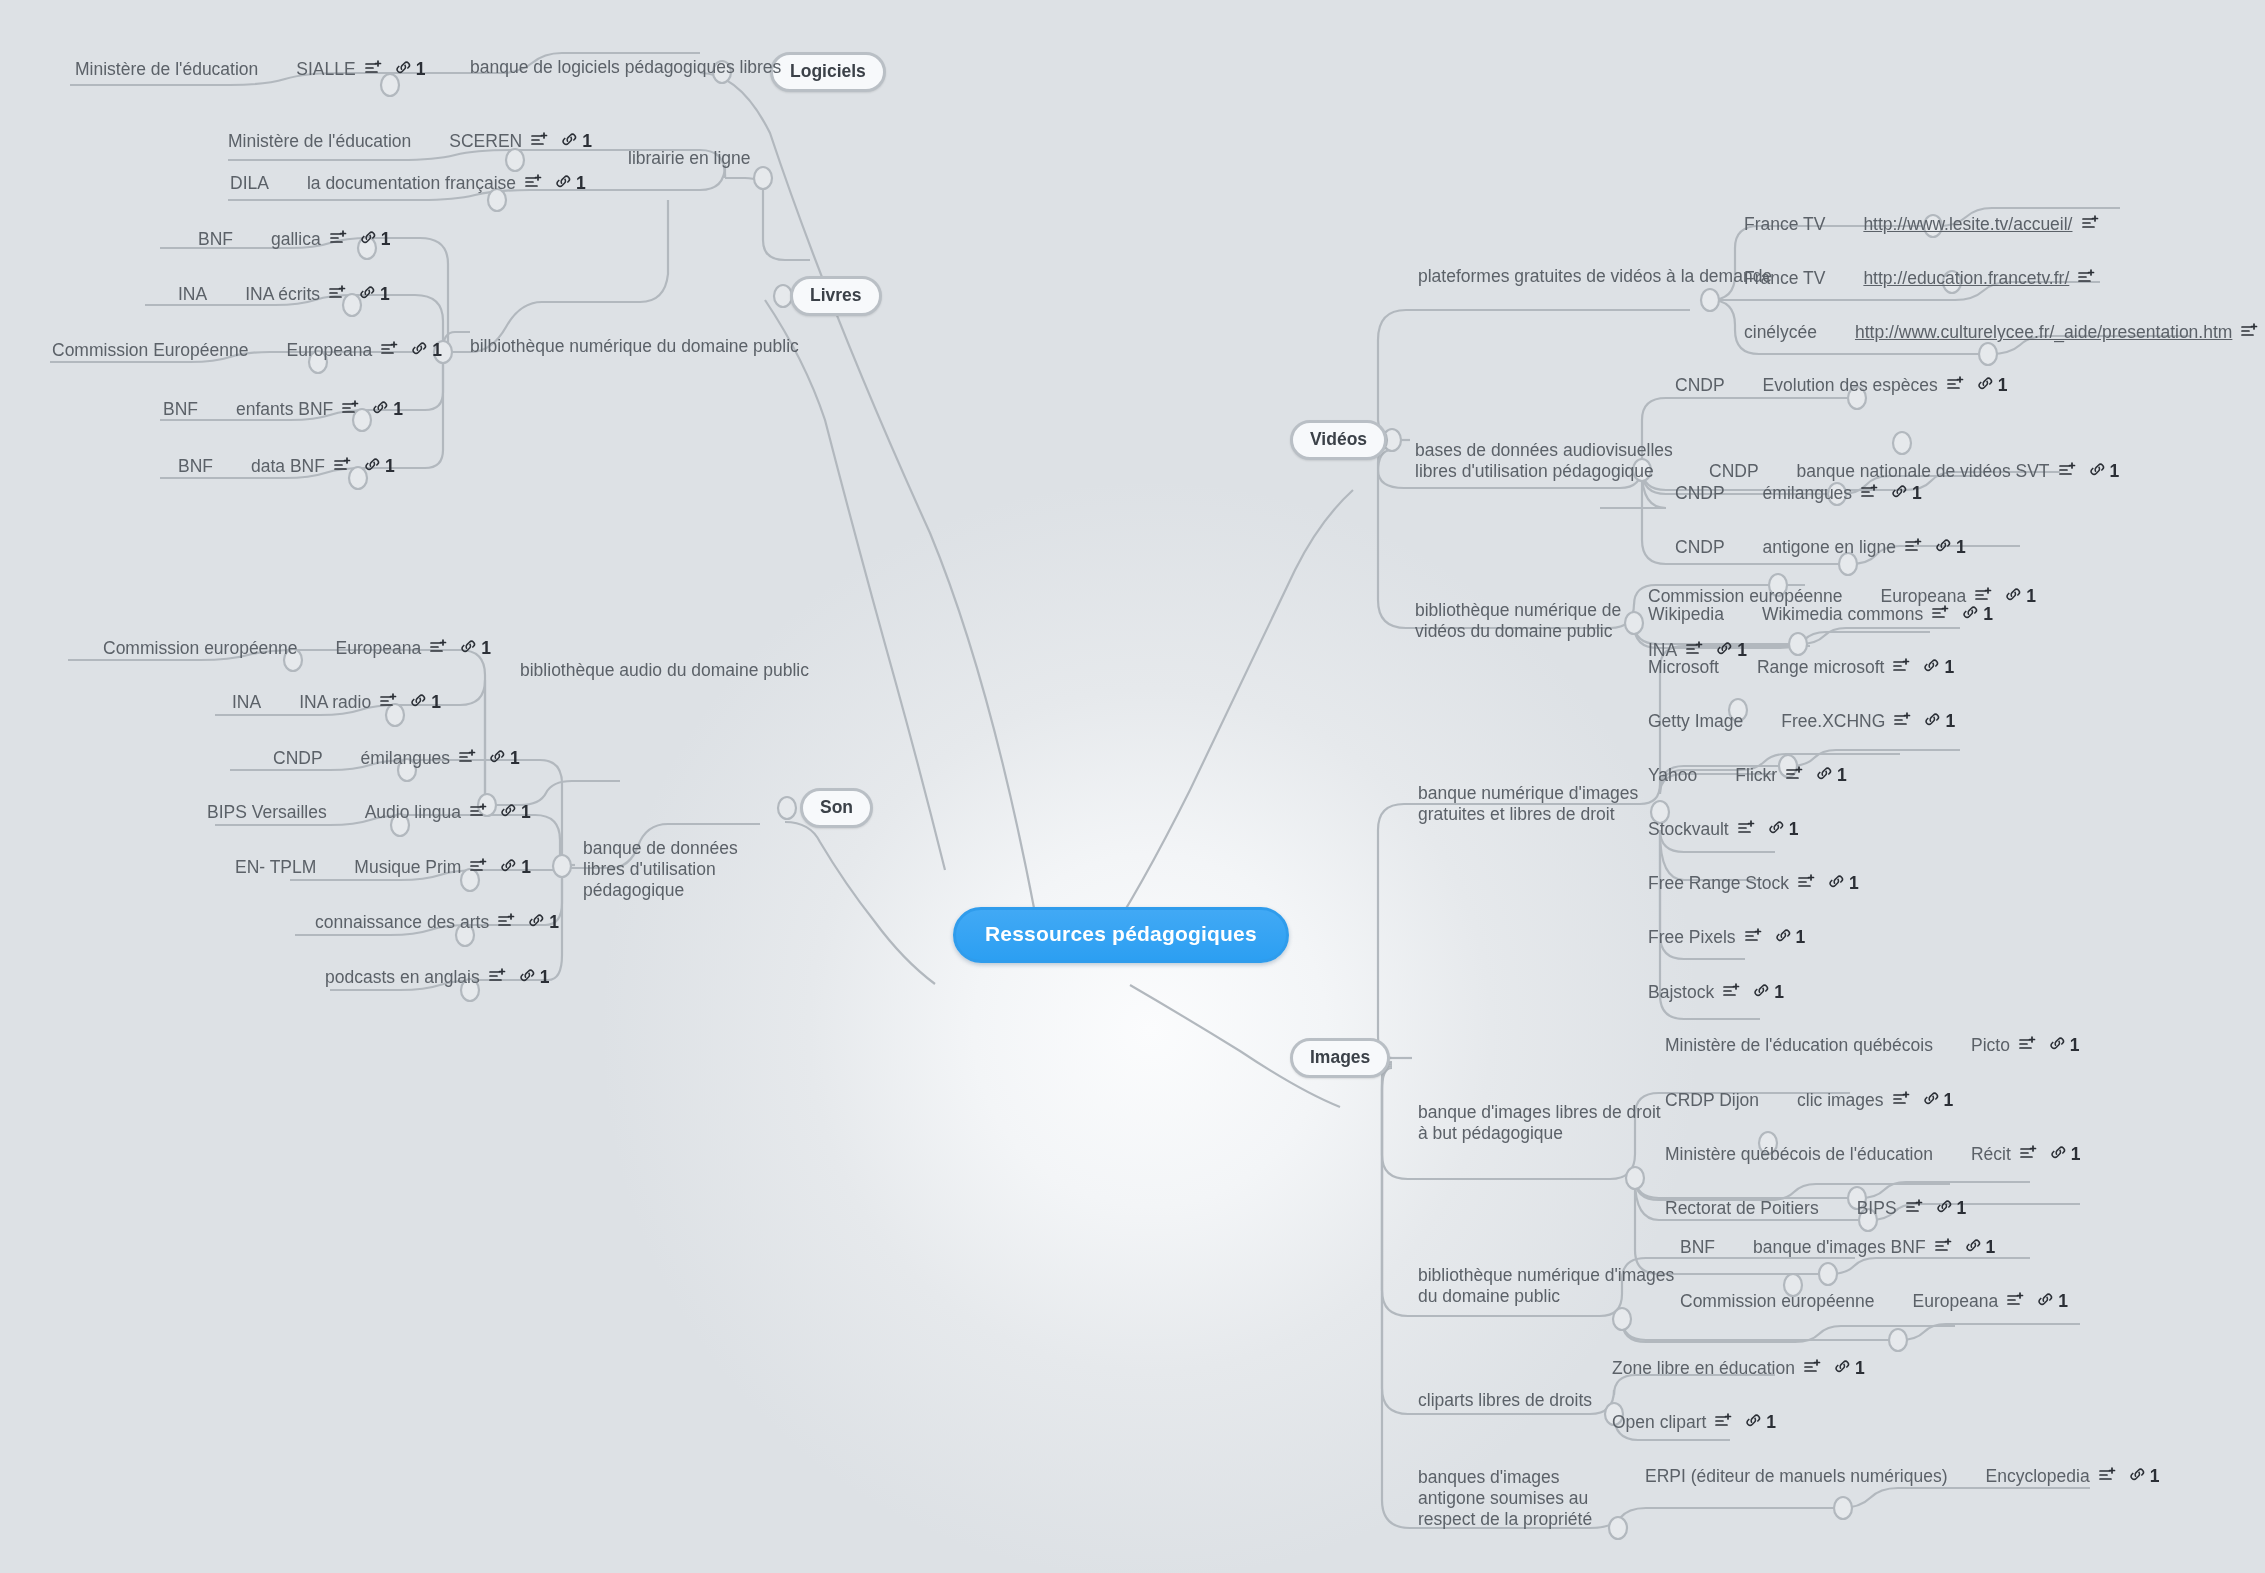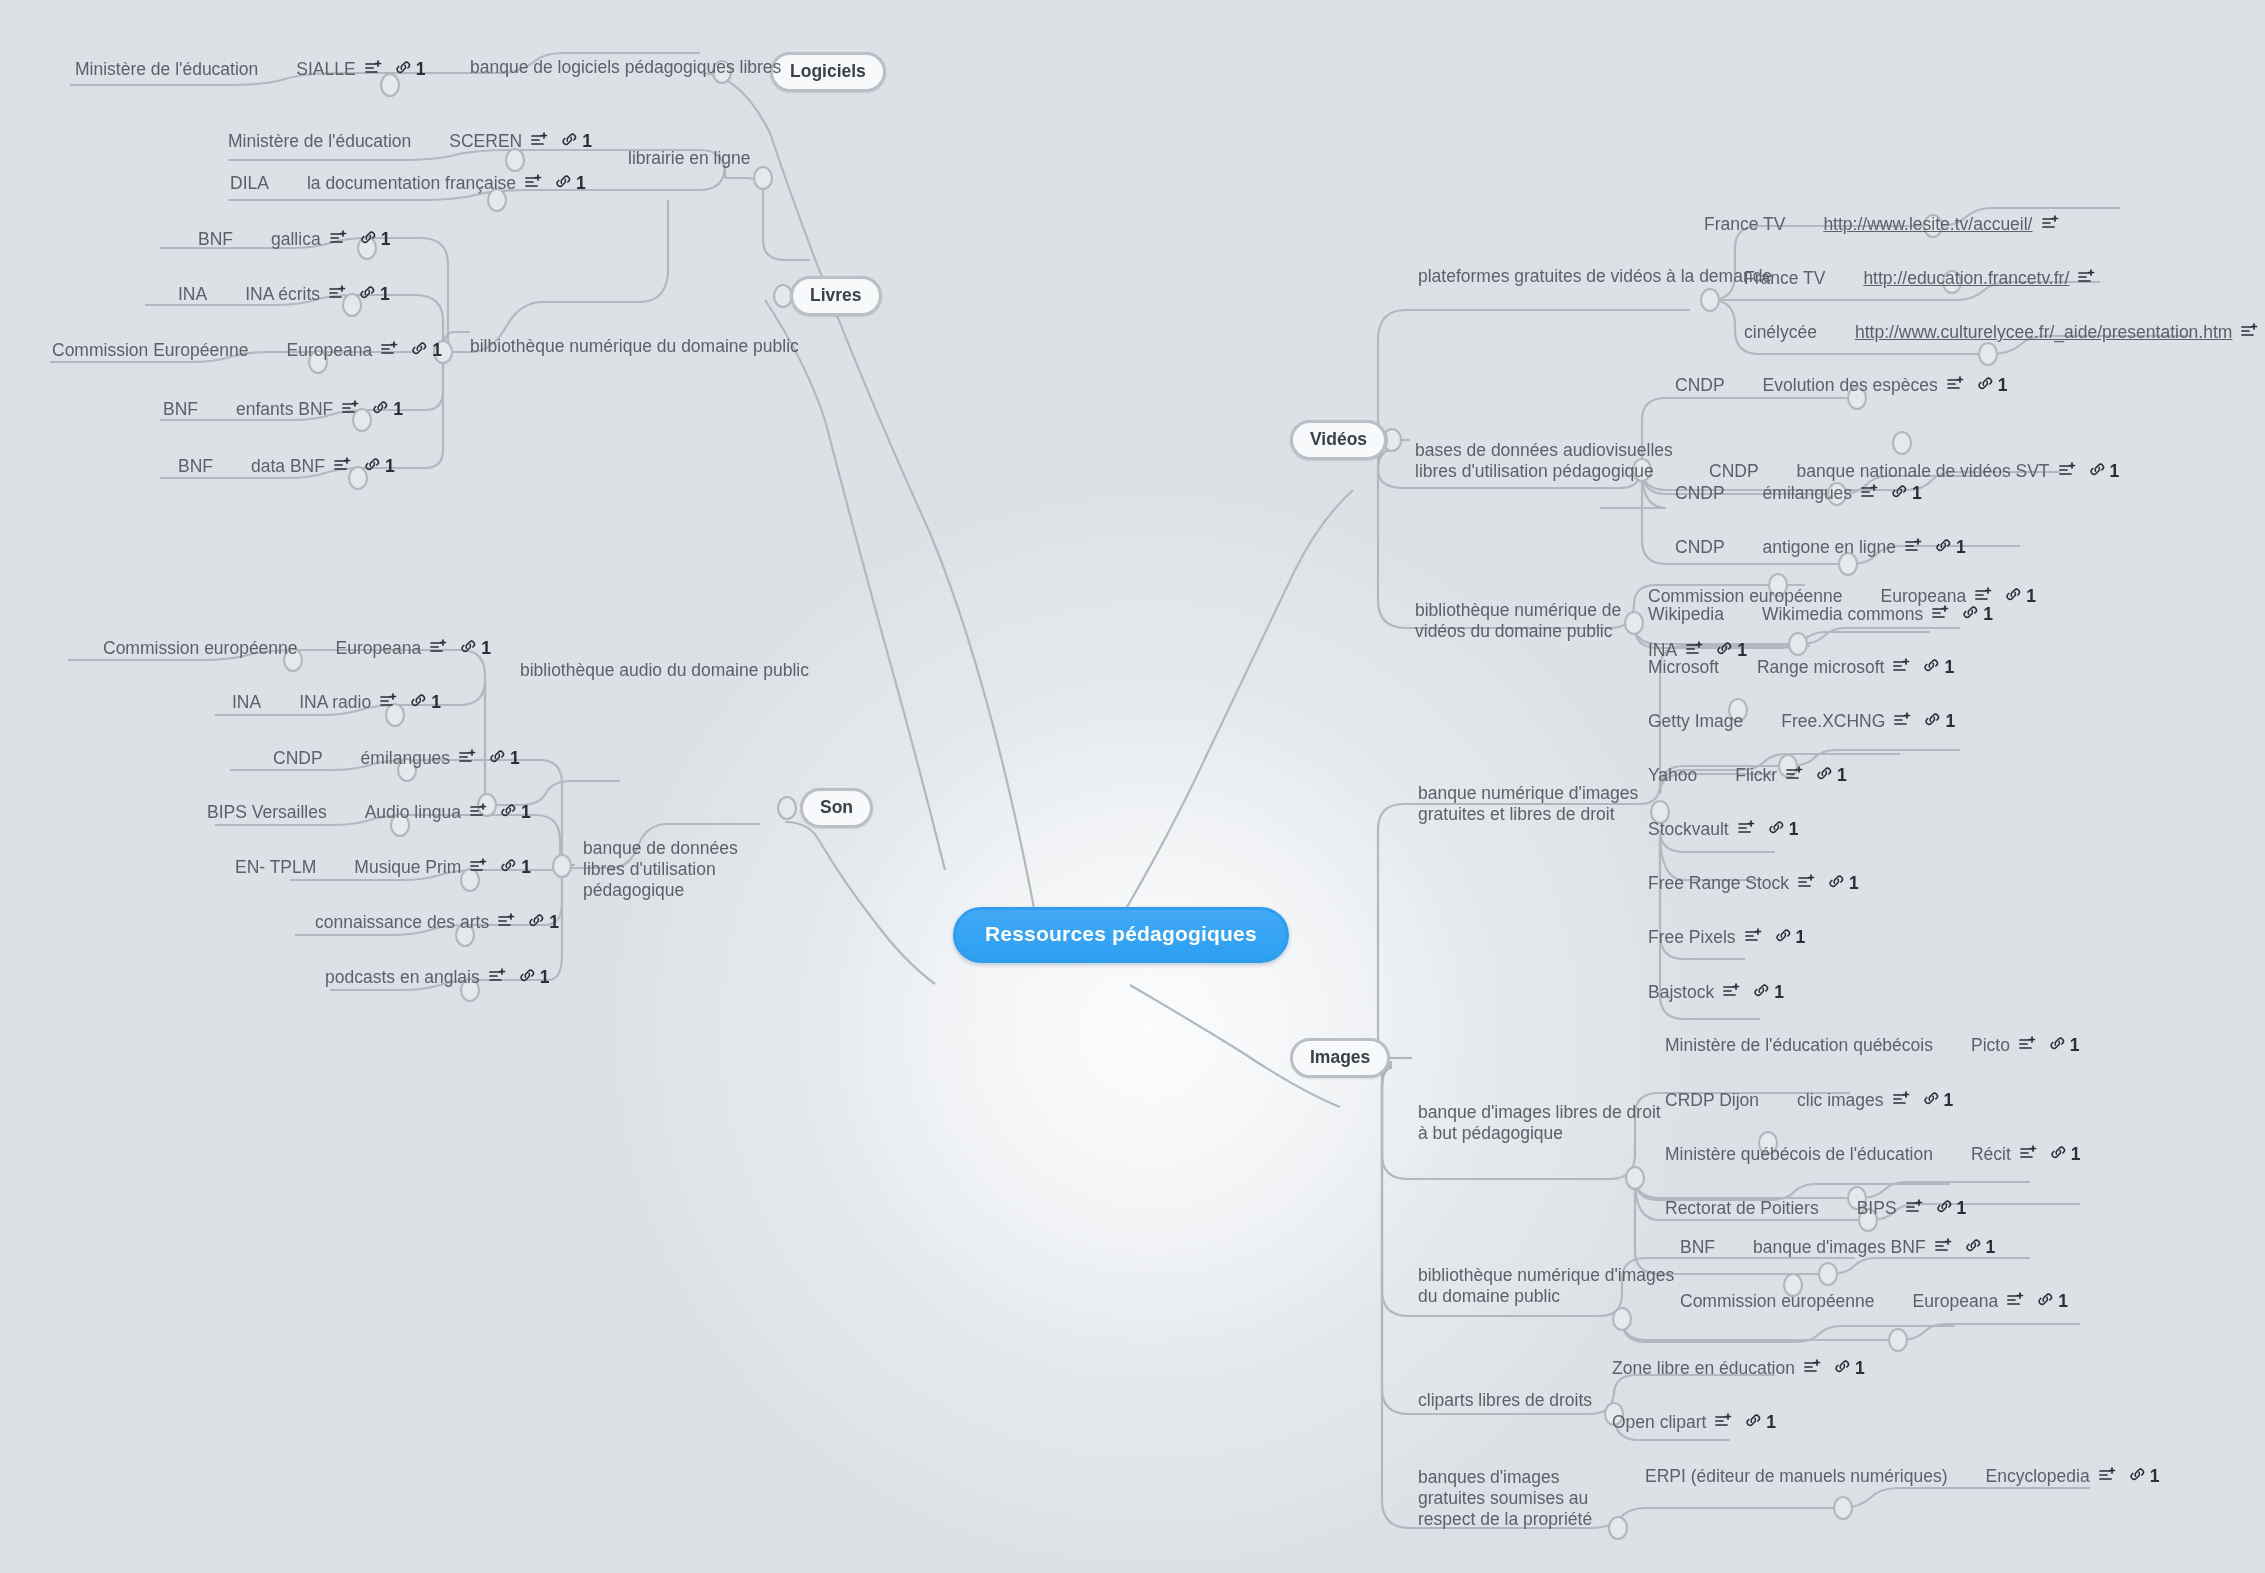--- a/index.html
+++ b/index.html
@@ -202,21 +202,21 @@
 libres d'utilisation pédagogique</div>
 <div class="lbl wrap" style="left:1415px;top:600px;width:230px;">bibliothèque numérique de
 vidéos du domaine public</div>
 <div class="lbl wrap" style="left:1418px;top:783px;width:240px;">banque numérique d'images
 gratuites et libres de droit</div>
 <div class="lbl wrap" style="left:1418px;top:1102px;width:250px;">banque d'images libres de droit
 à but pédagogique</div>
 <div class="lbl wrap" style="left:1418px;top:1265px;width:260px;">bibliothèque numérique d'images
 du domaine public</div>
 <div class="lbl wrap" style="left:1418px;top:1390px;">cliparts libres de droits</div>
-<div class="lbl wrap" style="left:1418px;top:1467px;width:200px;">banques d'images gratuites
+<div class="lbl wrap" style="left:1418px;top:1467px;width:200px;">banques d'images antigone
 soumises au respect de la
 propriété</div>
 
 <div class="leaf lbl" style="position:absolute;left:75px;top:58px;"><span class="t">Ministère de l'éducation</span><span style="display:inline-block;width:38px"></span><span class="t">SIALLE</span><span class="ico"><svg width="17" height="15" viewBox="0 0 17 15">
         <g stroke="#2b2f36" stroke-width="1.7" stroke-linecap="round">
           <line x1="1" y1="4" x2="11" y2="4"></line>
           <line x1="1" y1="8" x2="8" y2="8"></line>
           <line x1="1" y1="12" x2="12" y2="12"></line>
           <line x1="13" y1="1" x2="13" y2="6"></line>
           <line x1="10.5" y1="3.5" x2="15.5" y2="3.5"></line>
@@ -419,21 +419,21 @@
           <line x1="13" y1="1" x2="13" y2="6"></line>
           <line x1="10.5" y1="3.5" x2="15.5" y2="3.5"></line>
         </g>
       </svg></span><span class="ico"><svg width="17" height="15" viewBox="0 0 18 16">
         <g stroke="#2b2f36" stroke-width="1.6" fill="none">
           <path d="M10.2 5.2 a3.1 3.1 0 0 1 0 4.4 l-2.6 2.6 a3.1 3.1 0 0 1 -4.4 -4.4 l1.3 -1.3"></path>
           <path d="M7.4 10.4 a3.1 3.1 0 0 1 0 -4.4 l2.6 -2.6 a3.1 3.1 0 0 1 4.4 4.4 l-1.3 1.3"></path>
         </g>
       </svg></span><span class="cnt">1</span></div>
 
-<div class="leaf lbl" style="position:absolute;left:1704px;top:213px;"><span class="t">France TV</span><span style="display:inline-block;width:38px"></span><span class="t url">http://www.lesite.tv/accueil/</span><span class="ico"><svg width="17" height="15" viewBox="0 0 17 15">
+<div class="leaf lbl" style="position:absolute;left:1744px;top:213px;"><span class="t">France TV</span><span style="display:inline-block;width:38px"></span><span class="t url">http://www.lesite.tv/accueil/</span><span class="ico"><svg width="17" height="15" viewBox="0 0 17 15">
         <g stroke="#2b2f36" stroke-width="1.7" stroke-linecap="round">
           <line x1="1" y1="4" x2="11" y2="4"></line>
           <line x1="1" y1="8" x2="8" y2="8"></line>
           <line x1="1" y1="12" x2="12" y2="12"></line>
           <line x1="13" y1="1" x2="13" y2="6"></line>
           <line x1="10.5" y1="3.5" x2="15.5" y2="3.5"></line>
         </g>
       </svg></span></div>
 <div class="leaf lbl" style="position:absolute;left:1744px;top:267px;"><span class="t">France TV</span><span style="display:inline-block;width:38px"></span><span class="t url">http://education.francetv.fr/</span><span class="ico"><svg width="17" height="15" viewBox="0 0 17 15">
         <g stroke="#2b2f36" stroke-width="1.7" stroke-linecap="round">

